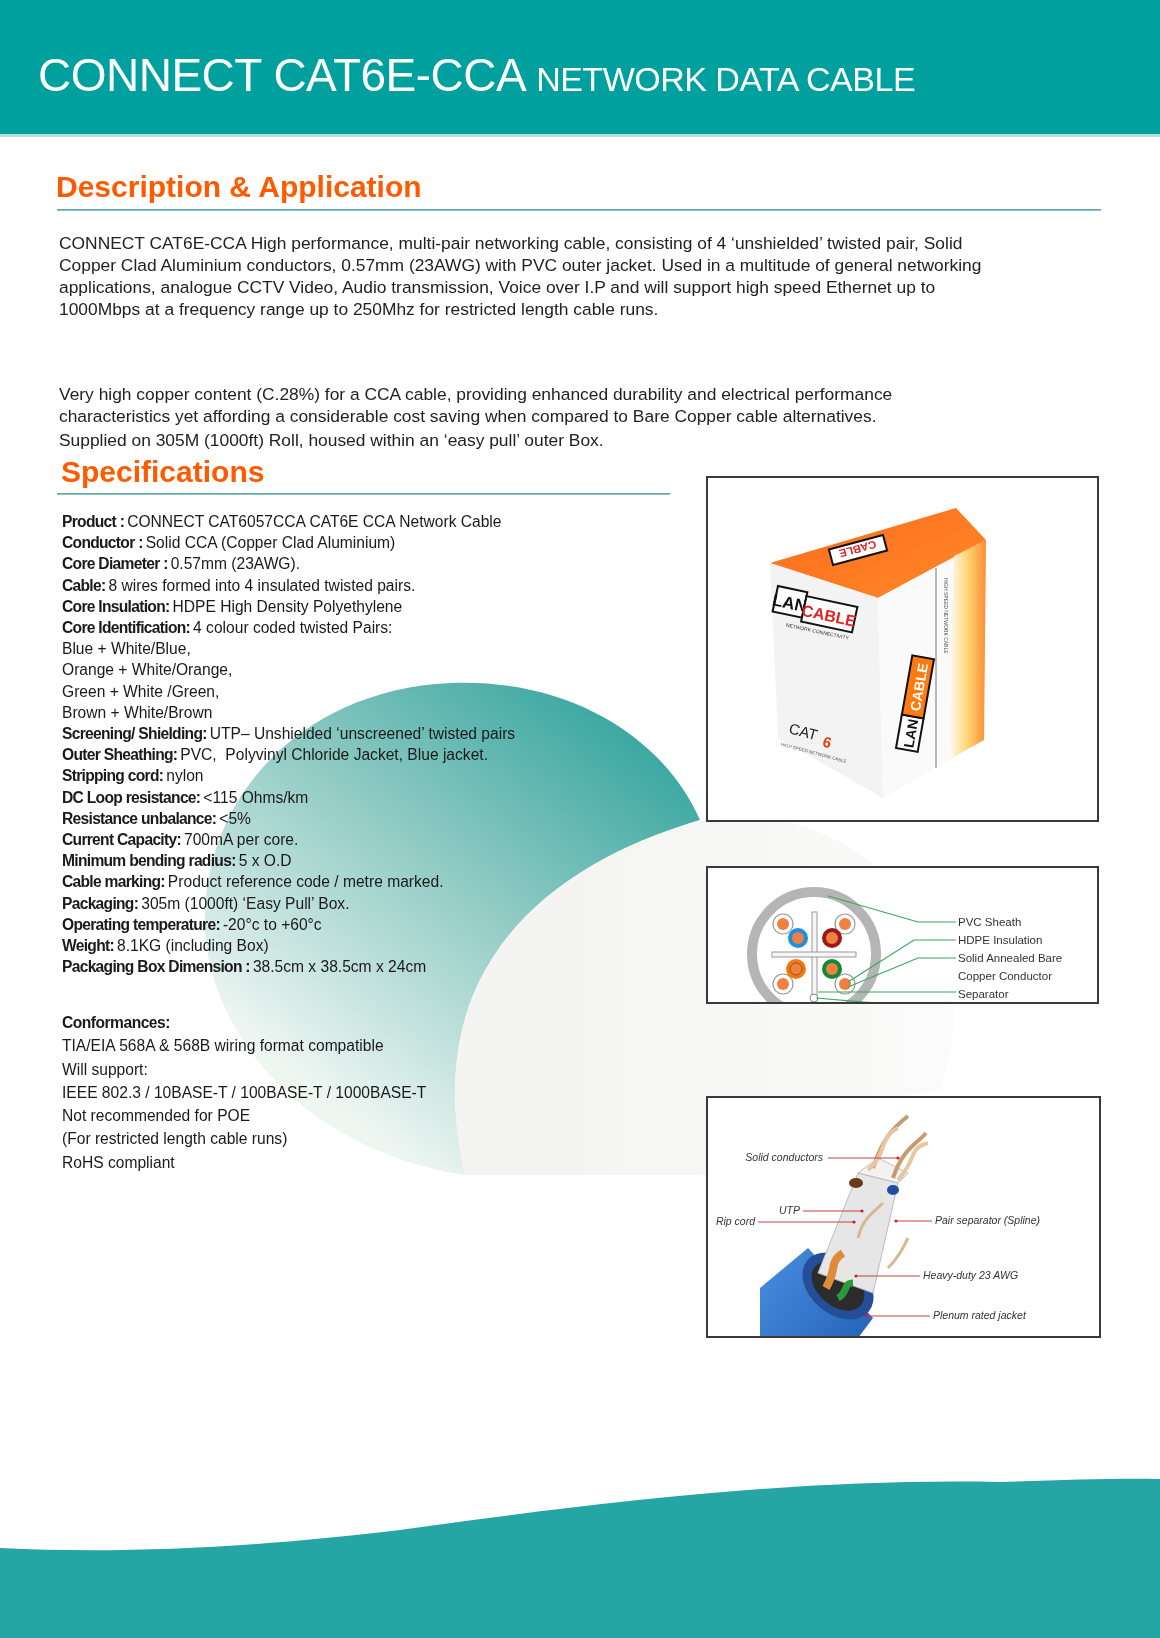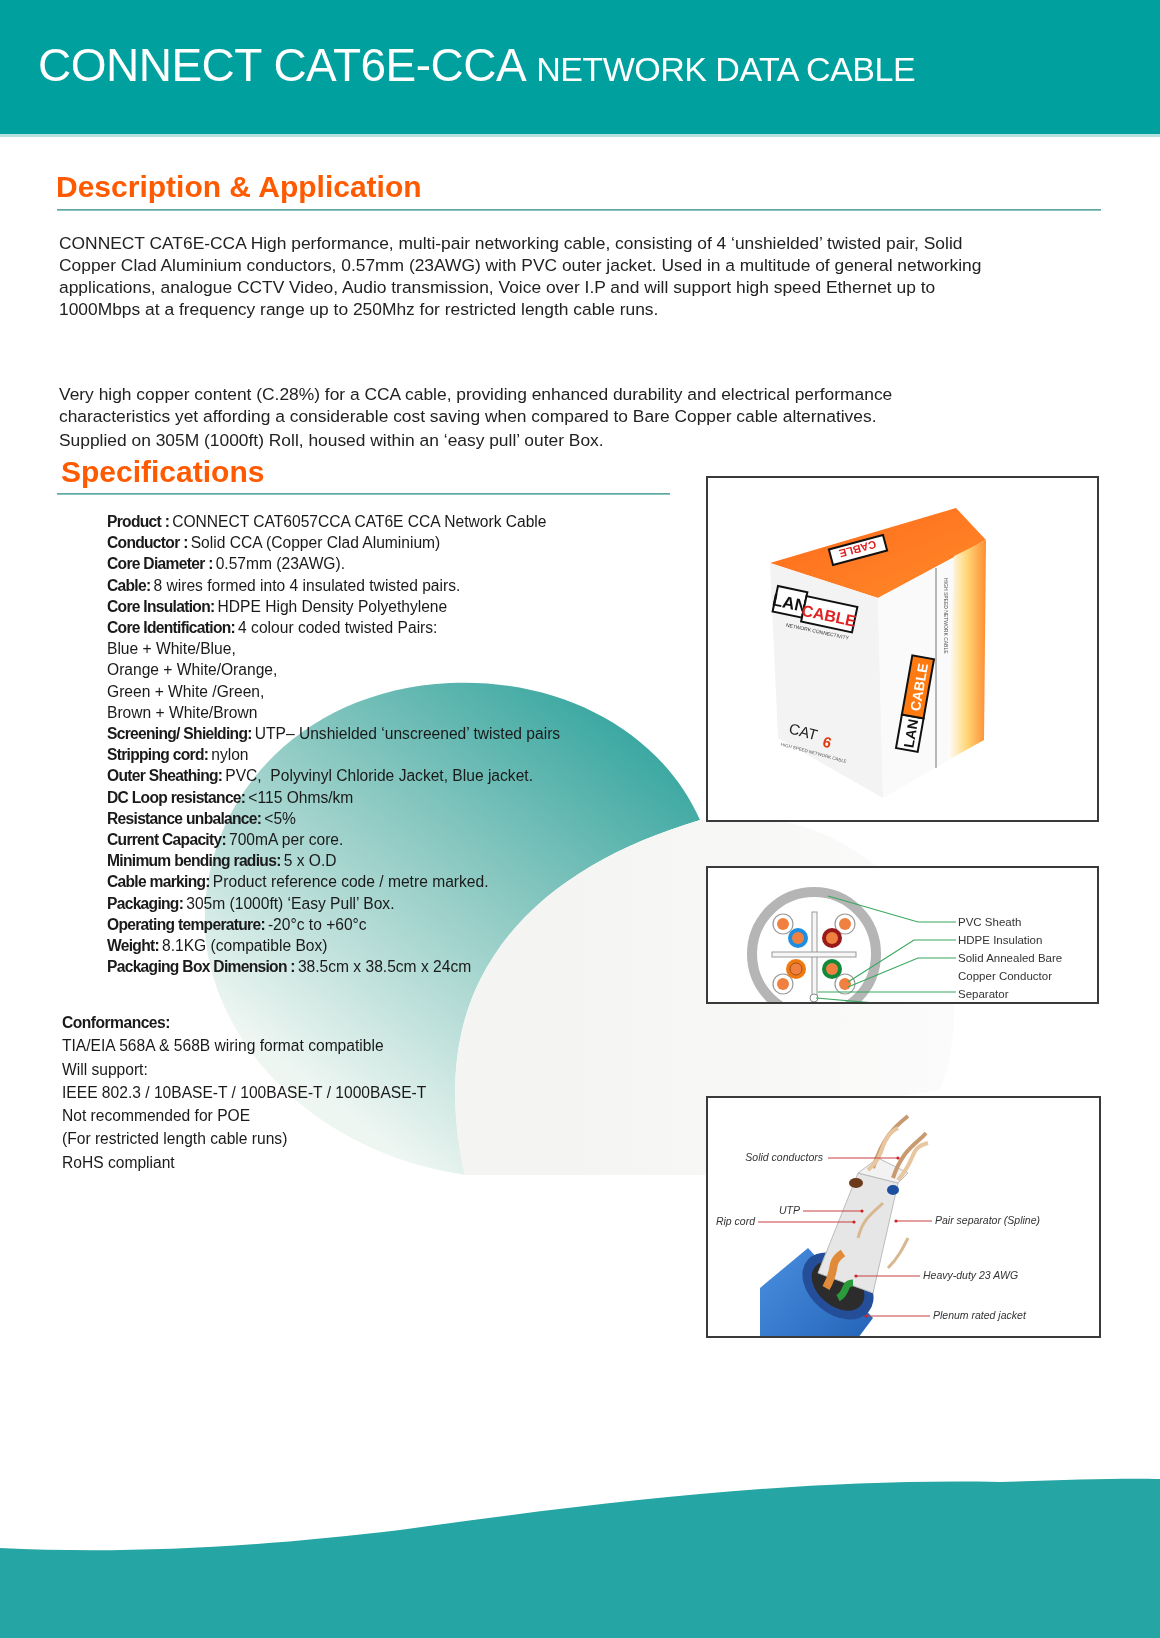--- a/index.html
+++ b/index.html
@@ -4,38 +4,38 @@
 <style>
   * { box-sizing: border-box; margin: 0; padding: 0; }
   html, body { width: 1160px; height: 1638px; background: #ffffff; overflow: hidden; }
   body { position: relative; font-family: "Liberation Sans", sans-serif; color: #1a1a1a; }
 
   .header {
     position: absolute; left: 0; top: 0; width: 1160px; height: 137px;
     background: #00a09f; border-bottom: 3px solid #b4e0df;
   }
   .header-title {
-    position: absolute; left: 38px; top: 38px; color: #ffffff; white-space: nowrap;
+    position: absolute; left: 38px; top: 48px; color: #ffffff; white-space: nowrap;
     font-family: "Liberation Sans", sans-serif; letter-spacing: -0.5px;
   }
   .header-title .big { font-size: 46px; }
   .header-title .small { font-size: 34px; margin-left: 6px; }
 
   .bg-swoosh { position: absolute; left: 0; top: 0; width: 1160px; height: 1638px; pointer-events: none; }
 
   .section-heading {
     position: absolute; color: #ff5a00; font-weight: bold; font-size: 30px;
     font-family: "Liberation Sans", sans-serif;
   }
   .rule { position: absolute; height: 2px; background: #5fa8a6; border-bottom: 1px solid #8cc3c1; }
 
   .desc { position: absolute; left: 59px; width: 960px; font-size: 17.4px; line-height: 22px; color: #222; }
   .desc p { margin: 0; }
 
-  .specs { position: absolute; left: 62px; top: 511px; width: 600px; font-size: 15.6px; line-height: 21.2px; color: #1a1a1a; margin-left: 45px; }
+  .specs { position: absolute; left: 62px; top: 511px; width: 600px; font-size: 15.6px; line-height: 21.2px; color: #1a1a1a; }
   .spec-line { white-space: nowrap; }
   .spec-label { font-weight: bold; letter-spacing: -0.7px; }
   .spec-value { margin-left: 3px; }
   .conf { position: absolute; left: 62px; top: 1011px; width: 560px; font-size: 15.6px; line-height: 23.3px; }
   .conf-title { font-weight: bold; letter-spacing: -0.5px; }
 
   .img-frame { position: absolute; border: 2px solid #3a3a3a; background: #ffffff; overflow: hidden; }
   .diagram-label { font-family: "Liberation Sans", sans-serif; font-size: 11.5px; fill: #333; }
   .cable-label { font-family: "Liberation Sans", sans-serif; font-size: 10.5px; fill: #333; }
 
@@ -88,30 +88,30 @@
   <div class="spec-line"><span class="spec-label">Conductor :</span><span class="spec-value">Solid CCA (Copper Clad Aluminium)</span></div>
   <div class="spec-line"><span class="spec-label">Core Diameter :</span><span class="spec-value">0.57mm (23AWG).</span></div>
   <div class="spec-line"><span class="spec-label">Cable:</span><span class="spec-value">8 wires formed into 4 insulated twisted pairs.</span></div>
   <div class="spec-line"><span class="spec-label">Core Insulation:</span><span class="spec-value">HDPE High Density Polyethylene</span></div>
   <div class="spec-line"><span class="spec-label">Core Identification:</span><span class="spec-value">4 colour coded twisted Pairs:</span></div>
   <div class="spec-line">Blue + White/Blue,</div>
   <div class="spec-line">Orange + White/Orange,</div>
   <div class="spec-line">Green + White /Green,</div>
   <div class="spec-line">Brown + White/Brown</div>
   <div class="spec-line"><span class="spec-label">Screening/ Shielding:</span><span class="spec-value">UTP– Unshielded ‘unscreened’ twisted pairs</span></div>
+  <div class="spec-line"><span class="spec-label">Outer Sheathing:</span><span class="spec-value" style="white-space:pre;">PVC,  Polyvinyl Chloride Jacket, Blue jacket.</span></div>
   <div class="spec-line"><span class="spec-label">Stripping cord:</span><span class="spec-value">nylon</span></div>
-  <div class="spec-line"><span class="spec-label">Outer Sheathing:</span><span class="spec-value" style="white-space:pre;">PVC,  Polyvinyl Chloride Jacket, Blue jacket.</span></div>
   <div class="spec-line"><span class="spec-label">DC Loop resistance:</span><span class="spec-value">&lt;115 Ohms/km</span></div>
   <div class="spec-line"><span class="spec-label">Resistance unbalance:</span><span class="spec-value">&lt;5%</span></div>
   <div class="spec-line"><span class="spec-label">Current Capacity:</span><span class="spec-value">700mA per core.</span></div>
   <div class="spec-line"><span class="spec-label">Minimum bending radius:</span><span class="spec-value">5 x O.D</span></div>
   <div class="spec-line"><span class="spec-label">Cable marking:</span><span class="spec-value">Product reference code / metre marked.</span></div>
   <div class="spec-line"><span class="spec-label">Packaging:</span><span class="spec-value">305m (1000ft) ‘Easy Pull’ Box.</span></div>
   <div class="spec-line"><span class="spec-label">Operating temperature:</span><span class="spec-value">-20°c to +60°c</span></div>
-  <div class="spec-line"><span class="spec-label">Weight:</span><span class="spec-value">8.1KG (compatible Box)</span></div>
+  <div class="spec-line"><span class="spec-label">Weight:</span><span class="spec-value">8.1KG (including Box)</span></div>
   <div class="spec-line"><span class="spec-label">Packaging Box Dimension :</span><span class="spec-value">38.5cm x 38.5cm x 24cm</span></div>
 </div>
 
 <div class="conf">
   <div class="conf-title">Conformances:</div>
   <div>TIA/EIA 568A &amp; 568B wiring format compatible</div>
   <div>Will support:</div>
   <div>IEEE 802.3 / 10BASE-T / 100BASE-T / 1000BASE-T</div>
   <div>Not recommended for POE</div>
   <div>(For restricted length cable runs)</div>

